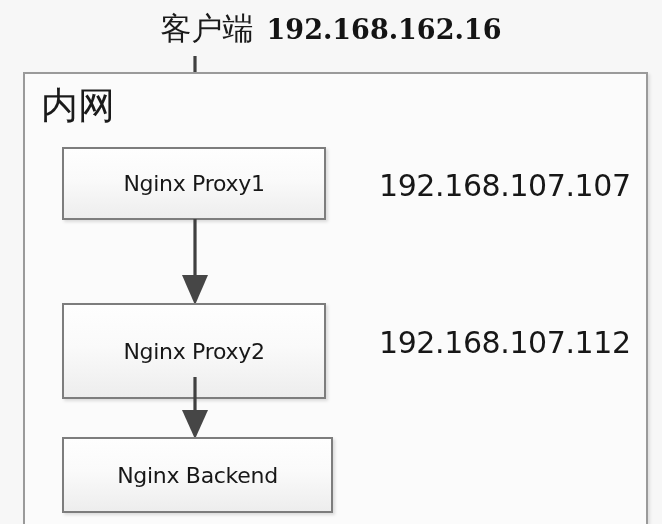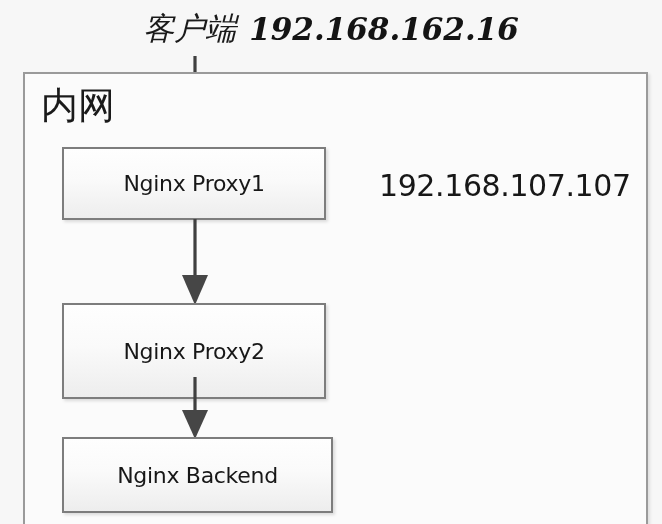--- a/index.html
+++ b/index.html
@@ -27,31 +27,30 @@
   .header-row {
     position: absolute;
     left: 0;
     top: 6px;
     width: 662px;
     height: 46px;
     display: flex;
     align-items: center;
     justify-content: center;
     white-space: nowrap;
-    font-style: italic;
   }
   .header-cn {
     font-family: "DejaVu Serif", "Liberation Serif", serif;
     font-size: 31px;
     color: #1a1a1a;
     letter-spacing: 0px;
   }
   .header-ip {
     font-family: "DejaVu Serif", "Liberation Serif", serif;
-    font-size: 31px;
+    font-size: 27px;
     color: #141414;
     margin-left: 13px;
     font-weight: 600;
   }
 
   
   .zone {
     position: absolute;
     left: 23px;
     top: 72px;
@@ -144,20 +143,21 @@
   <span class="ip-label ip-1">192.168.107.107</span>
 
   <svg class="arrow arrow-2" viewBox="0 0 40 86" preserveAspectRatio="none">
     <line x1="20" y1="0" x2="20" y2="62" stroke="#404040" stroke-width="3.2"></line>
     <polygon points="20,86 7,56 33,56" fill="#464646"></polygon>
   </svg>
 
   <div class="node node-2">
     <span class="node-label">Nginx Proxy2</span>
   </div>
+  <span class="ip-label ip-2">192.168.107.112</span>
 
   <svg class="arrow arrow-3" viewBox="0 0 40 62" preserveAspectRatio="none">
     <line x1="20" y1="0" x2="20" y2="38" stroke="#404040" stroke-width="3.2"></line>
     <polygon points="20,62 7,33 33,33" fill="#464646"></polygon>
   </svg>
 
   <div class="node node-3">
     <span class="node-label">Nginx Backend</span>
   </div>
 

